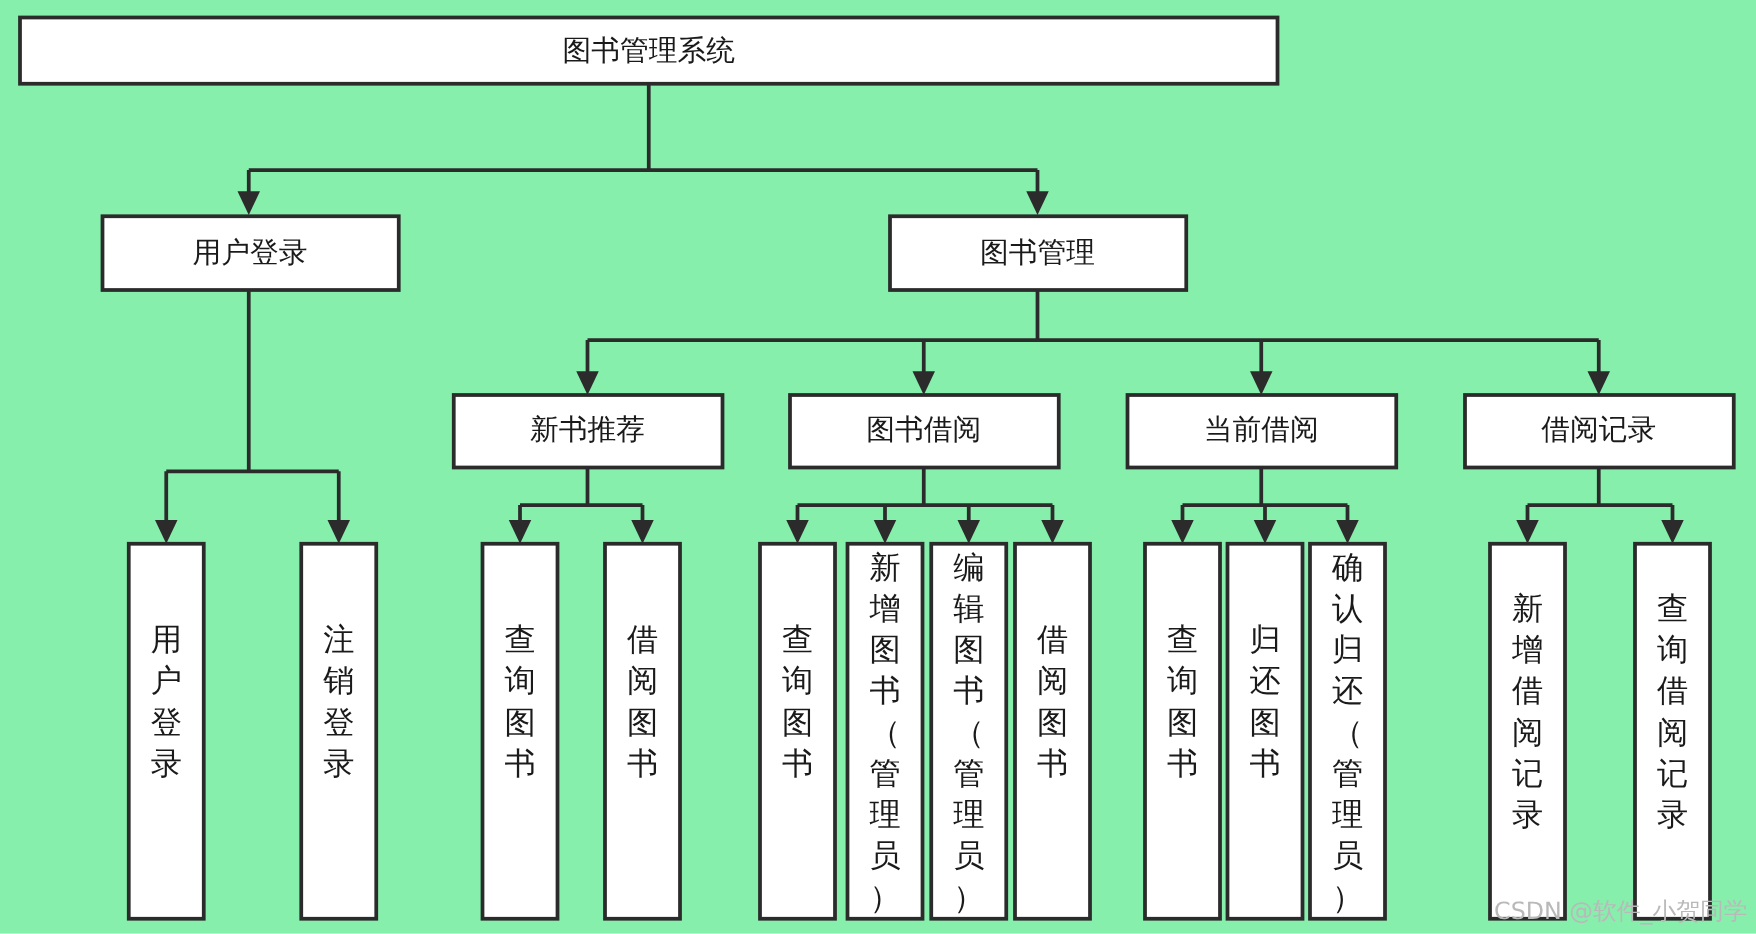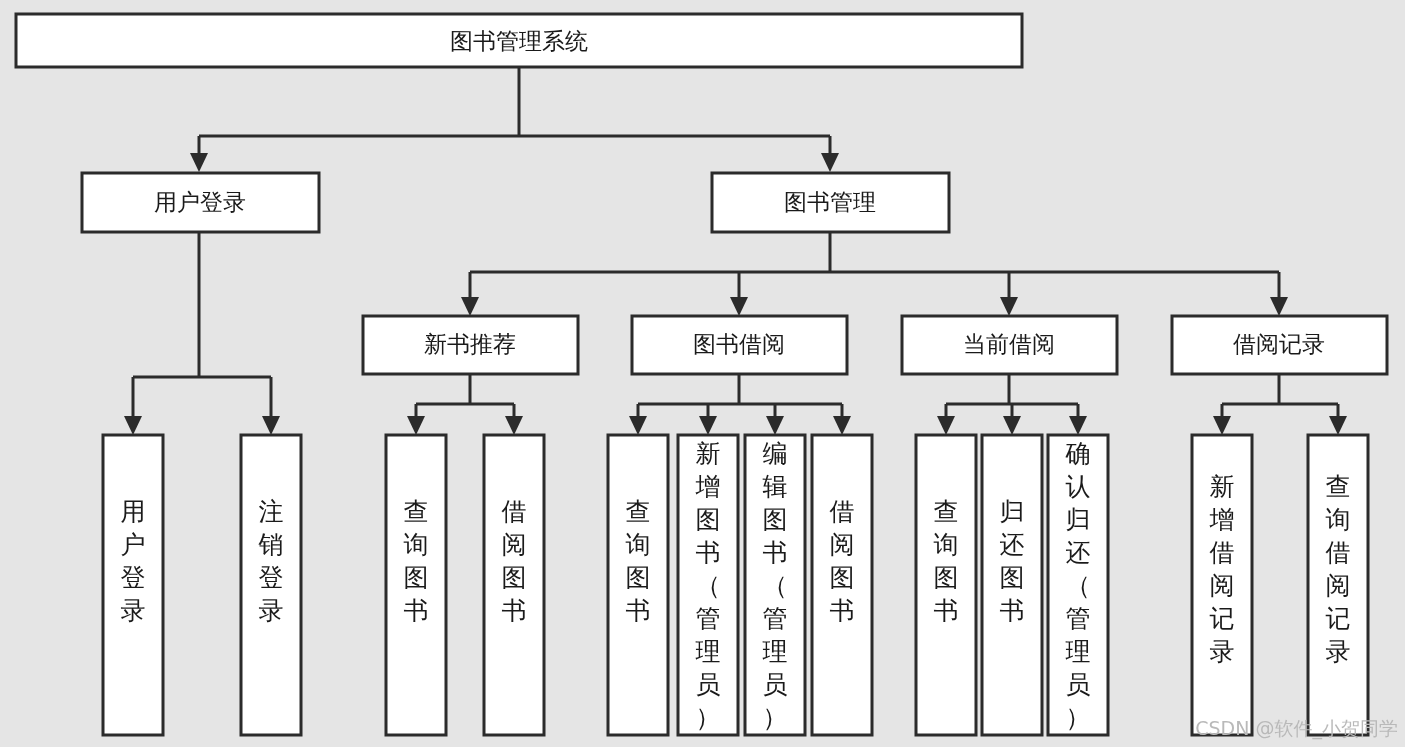--- a/index.html
+++ b/index.html
@@ -11,21 +11,21 @@
   body {
     width: 1405px;
     height: 747px;
     overflow: hidden;
     font-family: "DejaVu Sans", "Liberation Sans", sans-serif;
   }
   #diagram-root {
     position: relative;
     width: 1405px;
     height: 747px;
-    background: #e5e5e5;
+    background: #86efac;
   }
   svg#diagram-svg {
     display: block;
     width: 1405px;
     height: 747px;
   }
   .node-rect {
     fill: #ffffff;
     stroke: #2b2b2b;
     stroke-width: 3;

